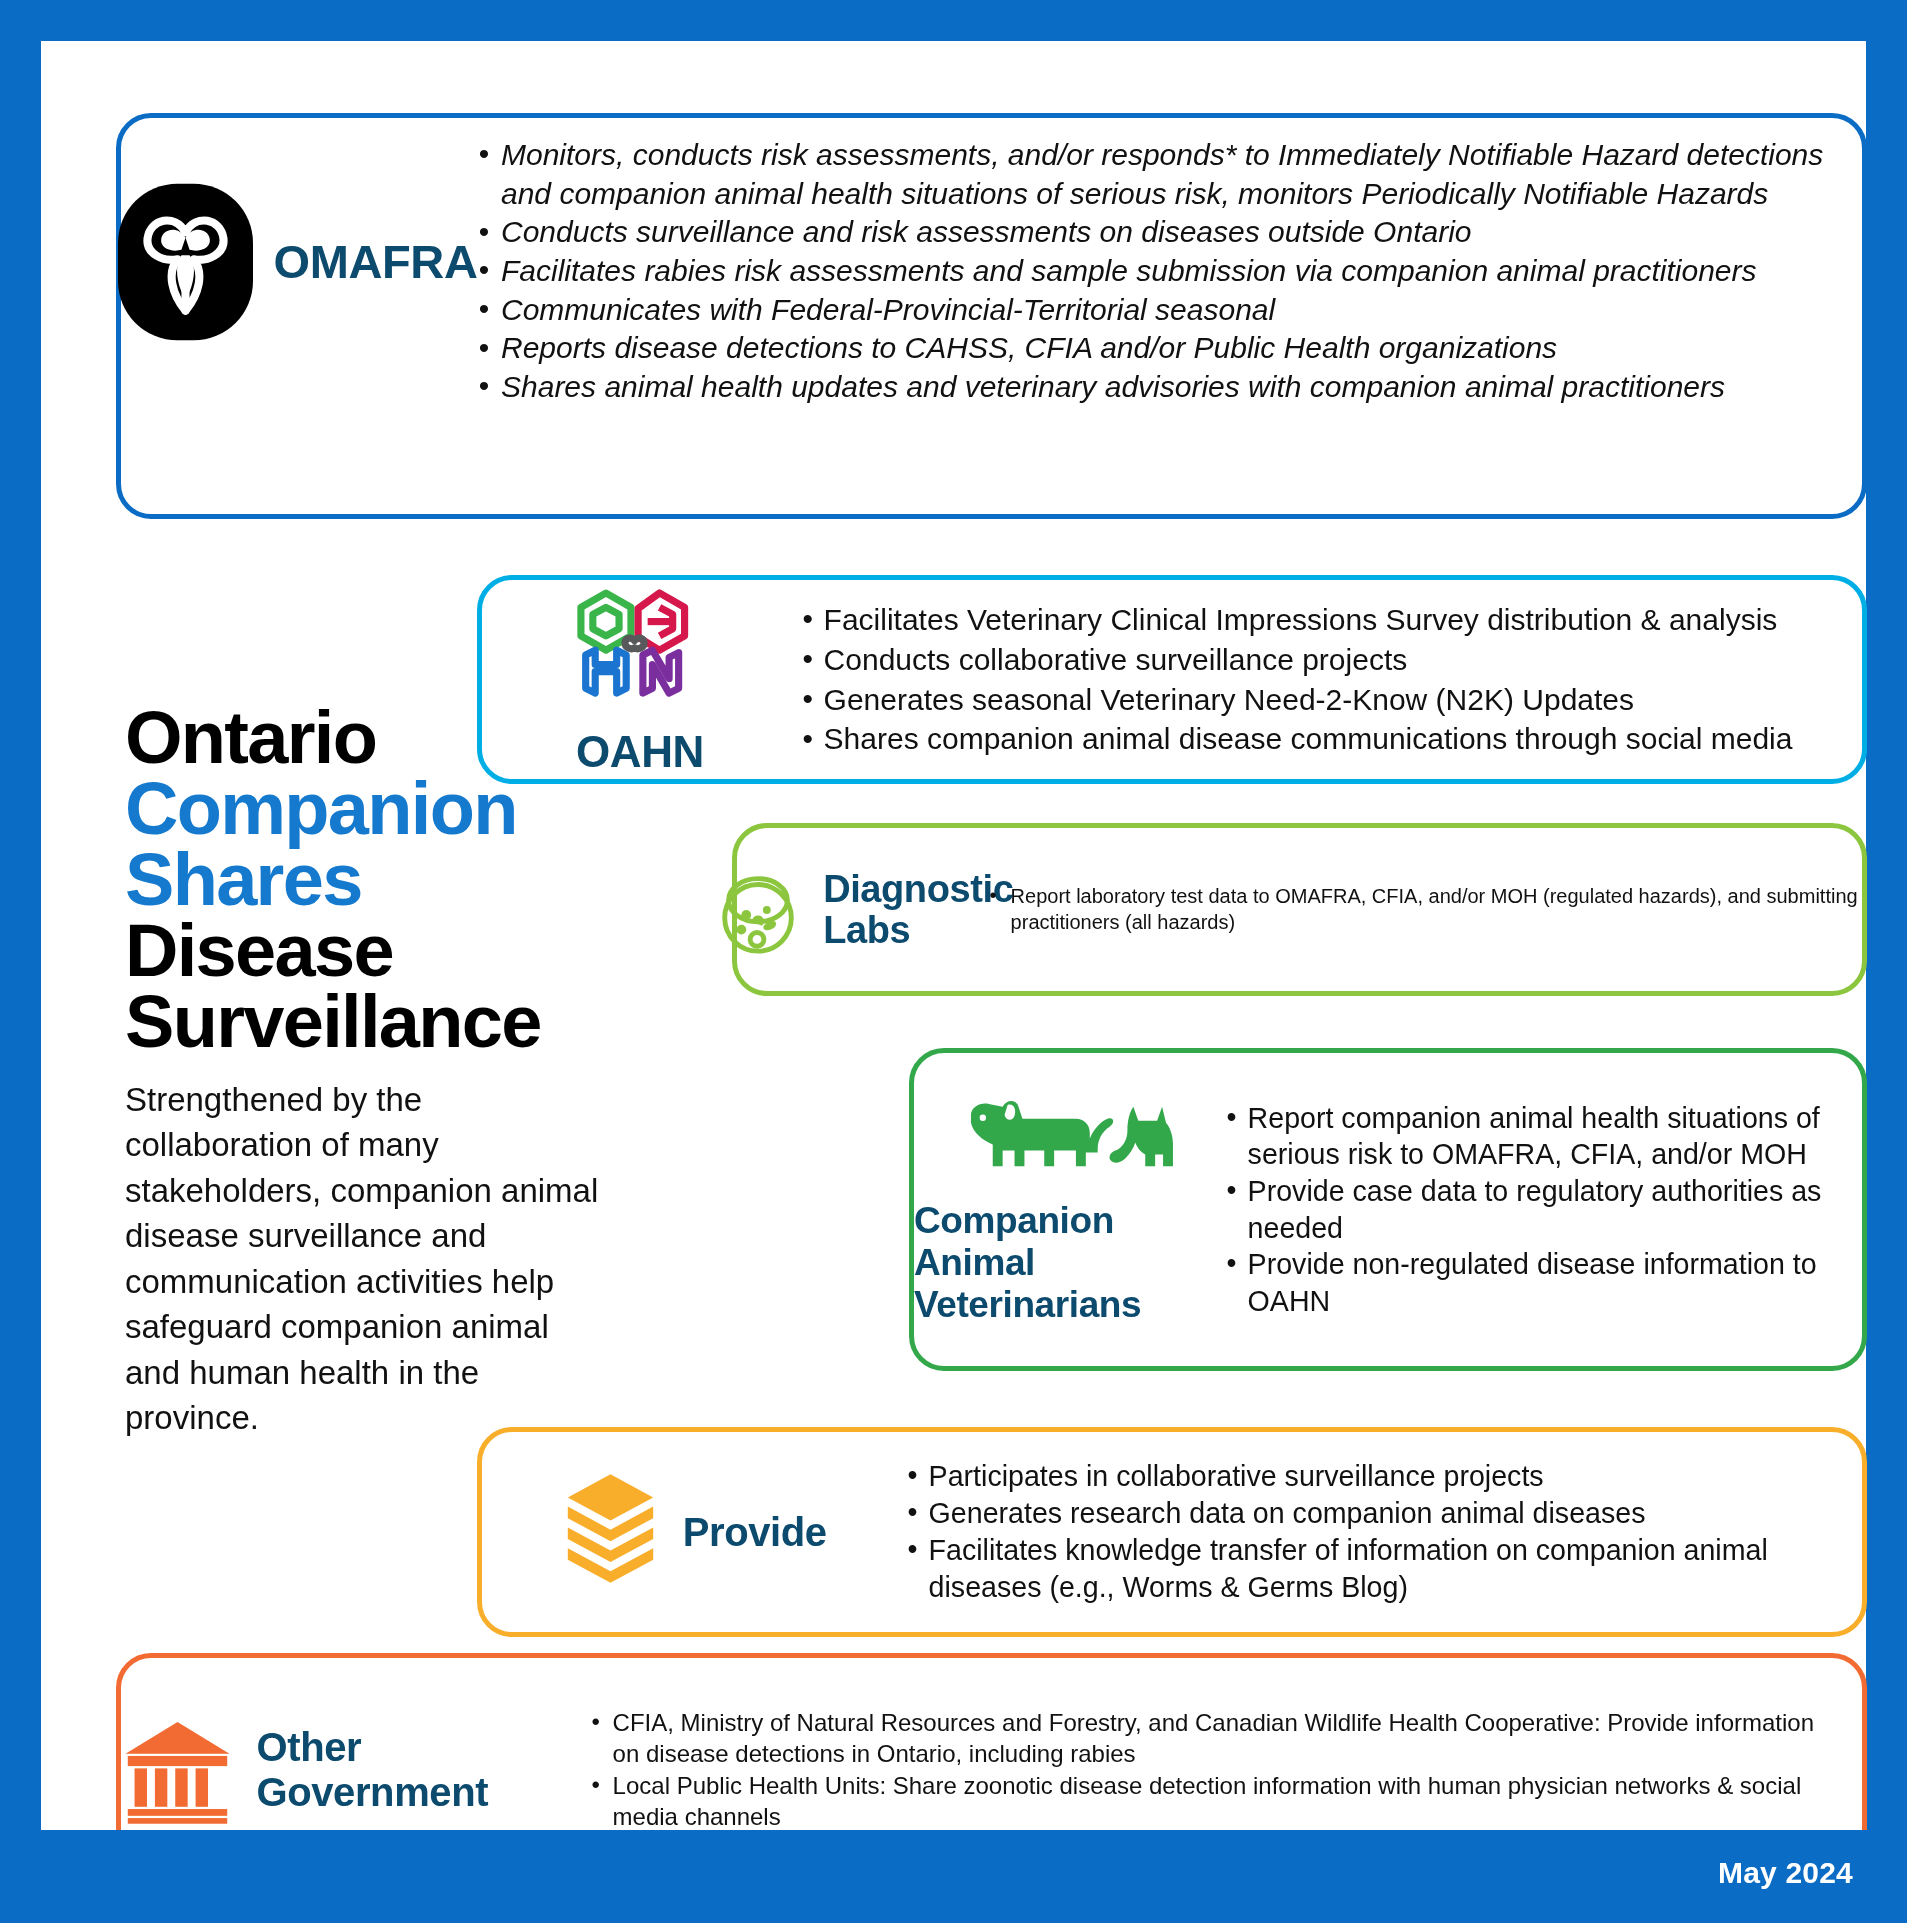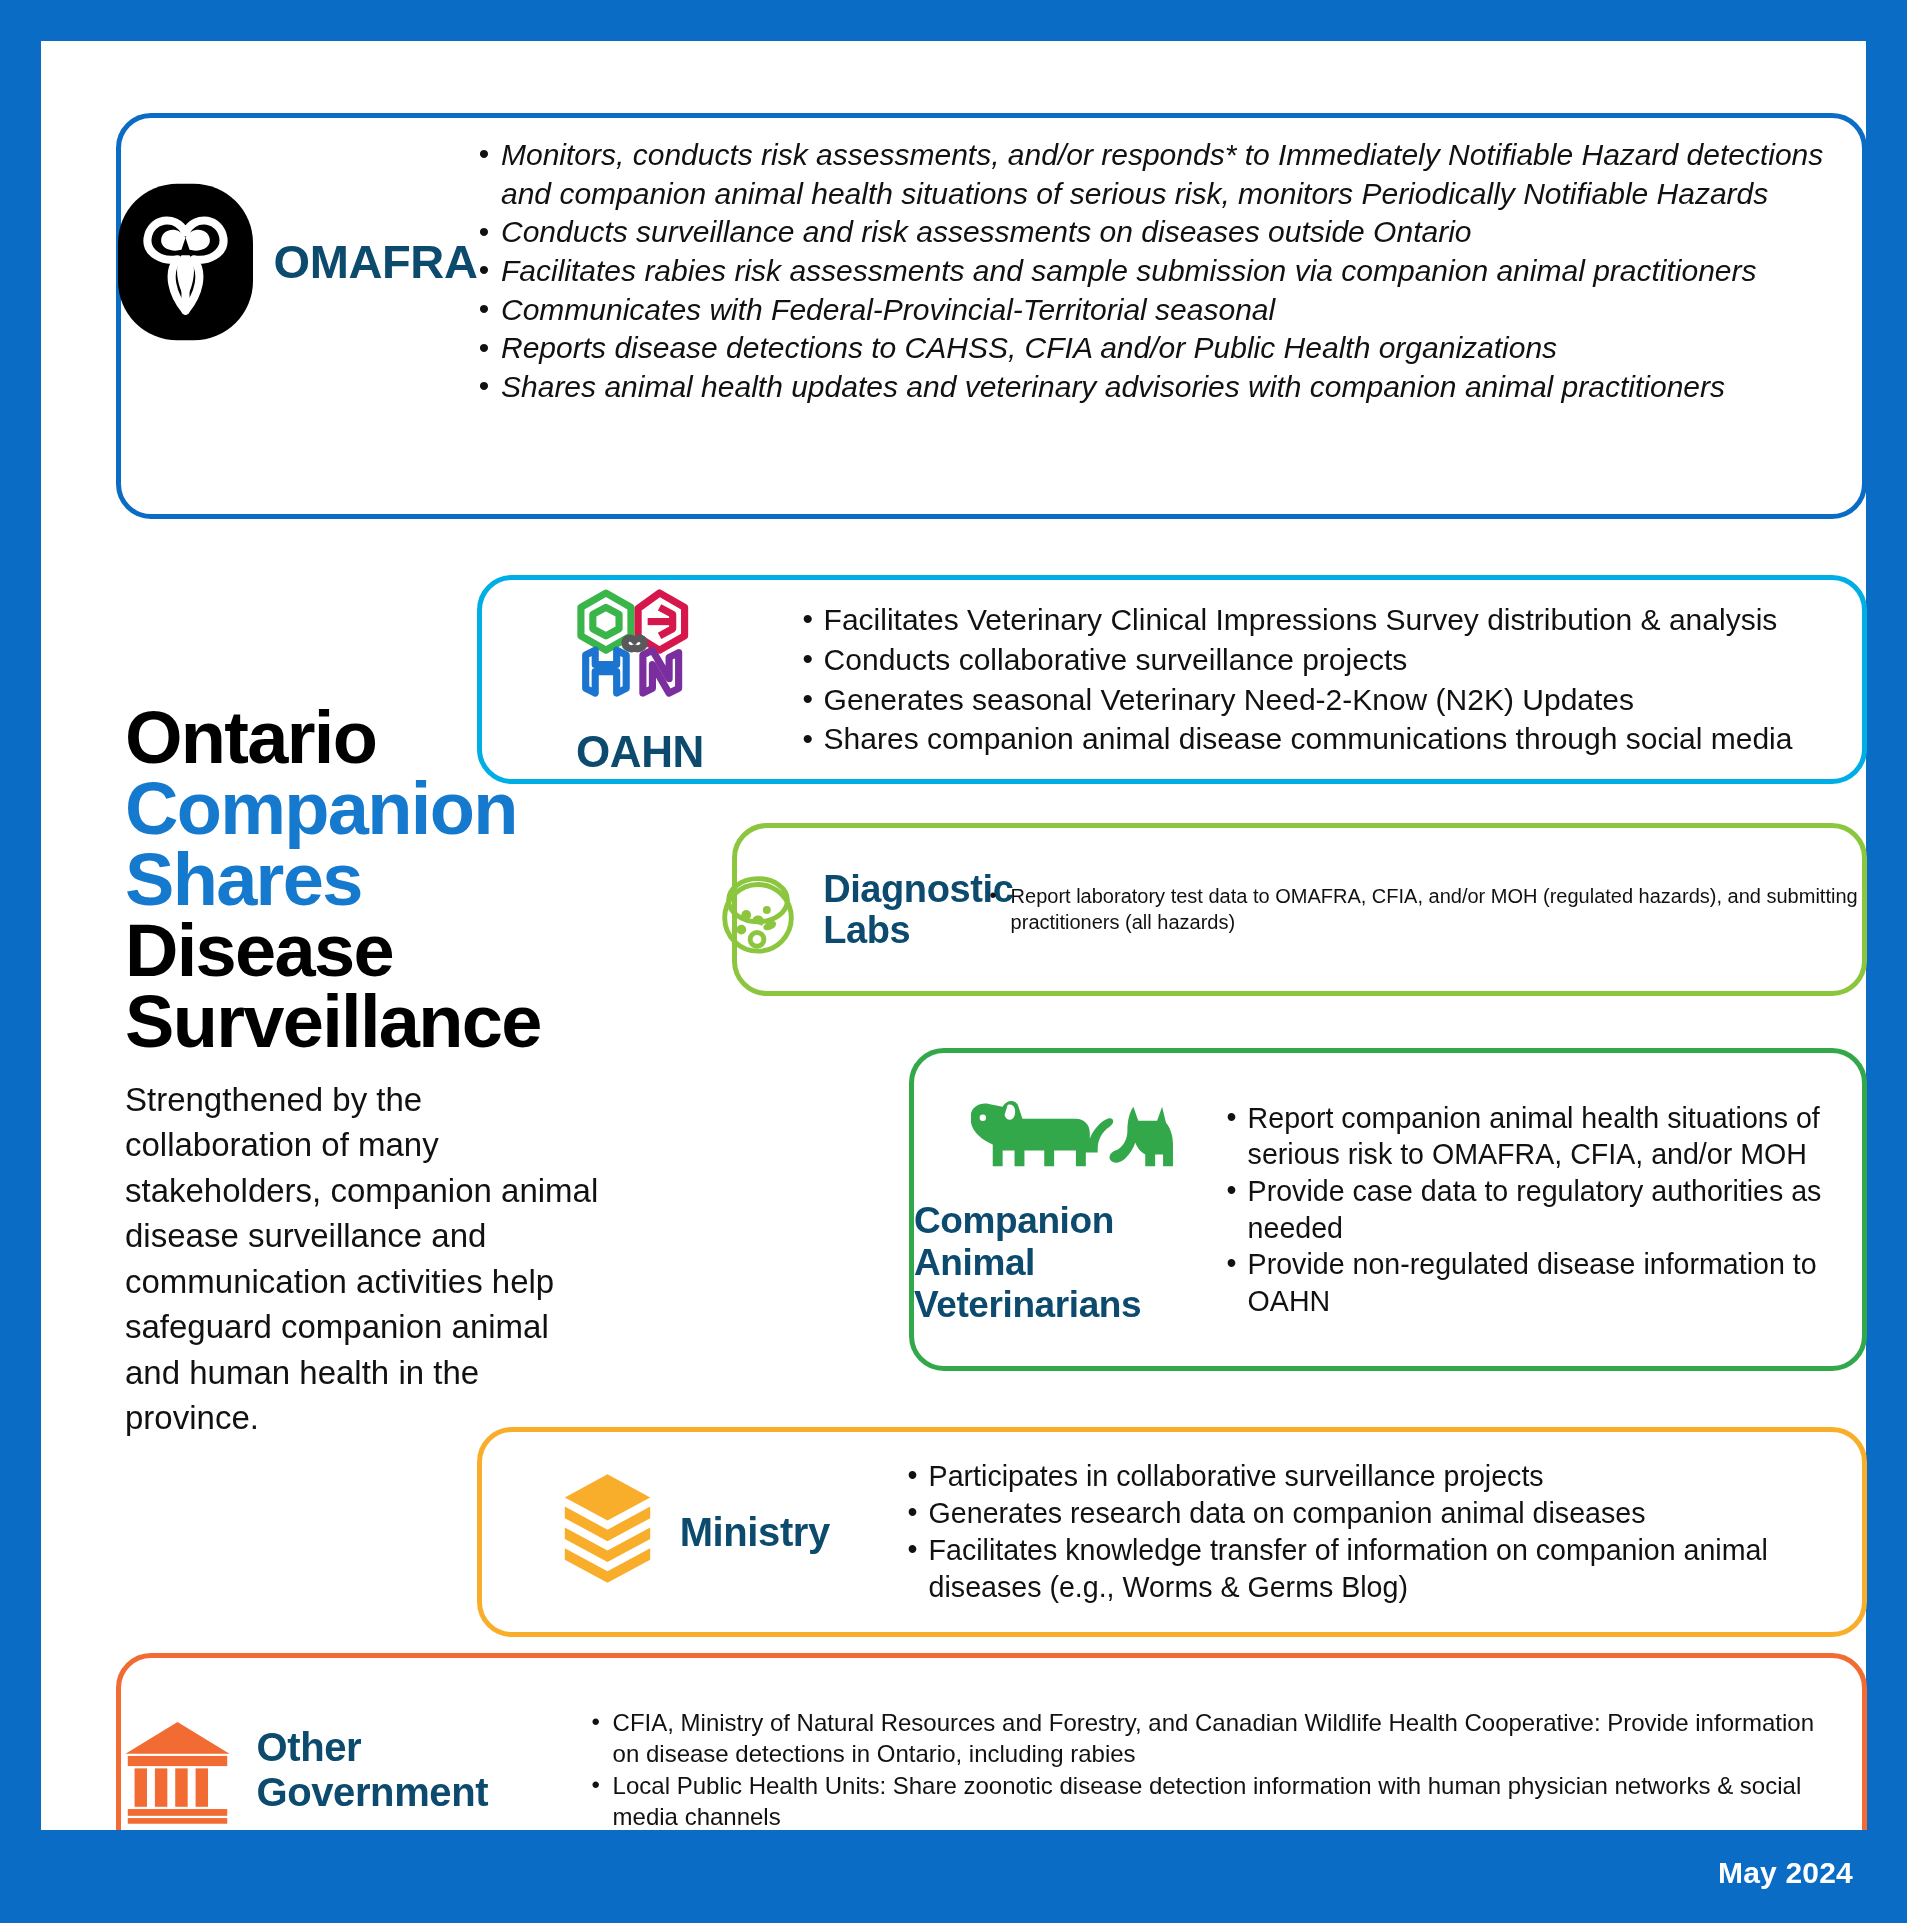--- a/index.html
+++ b/index.html
@@ -295,21 +295,21 @@
       <span>
         <svg width="105" height="120" viewBox="0 0 90 104">
           <g fill="#F9AE2B">
             <path d="M45 2 L82 22 L45 42 L8 22 Z"></path>
             <path d="M8 30 L45 50 L82 30 L82 40 L45 60 L8 40 Z"></path>
             <path d="M8 48 L45 68 L82 48 L82 58 L45 78 L8 58 Z"></path>
             <path d="M8 66 L45 86 L82 66 L82 76 L45 96 L8 76 Z"></path>
           </g>
         </svg>
       </span>
-      <span class="panel-label">Ministry</span>
+      <span class="panel-label">Provide</span>
     </div>
 
     <ul class="bullets">
       <li>Participates in collaborative surveillance projects</li>
       <li>Generates research data on companion animal diseases</li>
       <li>Facilitates knowledge transfer of information on companion animal diseases (e.g., Worms &amp; Germs Blog)</li>
     </ul>
   </div>
 
   <div class="panel" id="othergov">

